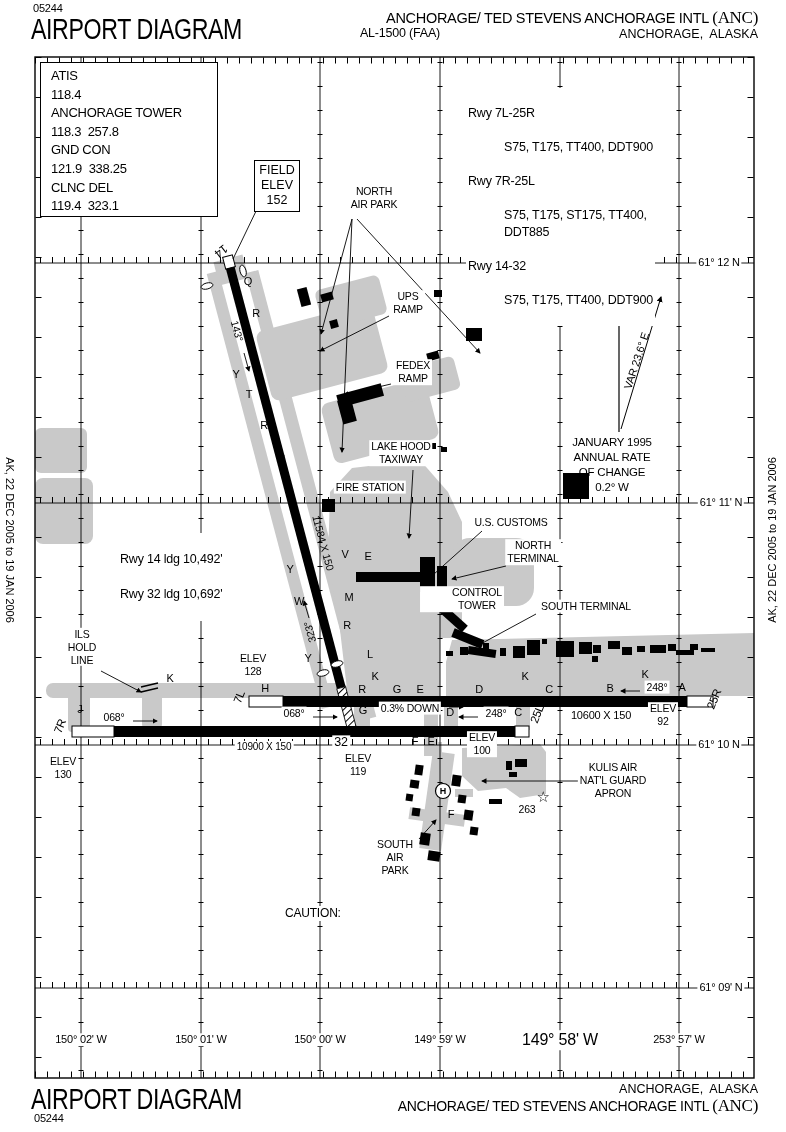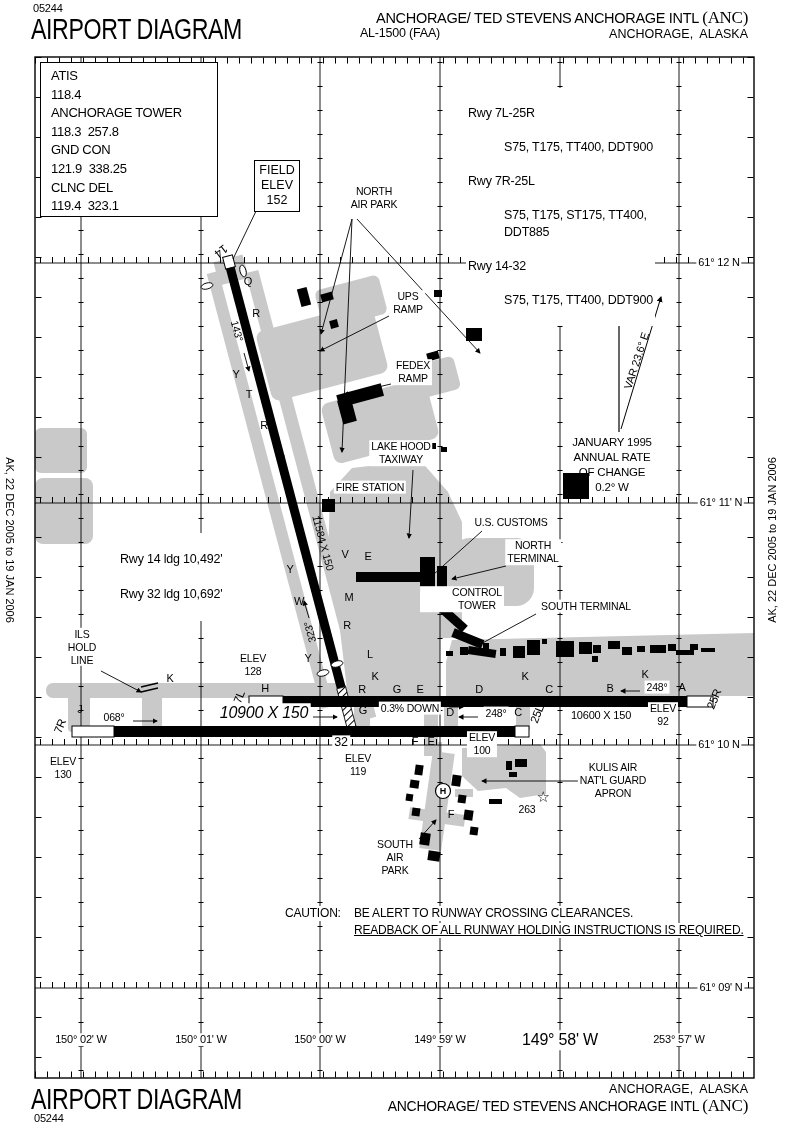--- a/index.html
+++ b/index.html
@@ -7,21 +7,21 @@
         font-family:"Liberation Sans",sans-serif;color:#000;}
   svg{position:absolute;left:0;top:0;}
   .lbl{position:absolute;transform:translate(-50%,-50%);text-align:center;
        font-size:10.5px;line-height:1.22;letter-spacing:-.2px;white-space:pre-line;}
   .bg{background:#fff;padding:0 2px;}
   .tl{position:absolute;font-size:10.5px;line-height:1.25;letter-spacing:-.2px;white-space:pre-line;}
   .twy{position:absolute;transform:translate(-50%,-50%);font-size:11px;letter-spacing:-.2px;}
   .bigtitle{display:inline-block;font-size:29px;letter-spacing:-.5px;
             transform:scaleX(.8);transform-origin:0 0;white-space:pre;}
   .serifcode{font-family:"Liberation Serif",serif;font-size:17px;}
-  .hdr-right{position:absolute;right:38px;text-align:center;}
+  .hdr-right{position:absolute;right:28px;text-align:center;}
   .box{position:absolute;border:1.3px solid #000;background:#fff;}
   .freq div{font-size:13px;line-height:18.6px;letter-spacing:-.3px;white-space:pre;}
   .u{text-decoration:underline;}
   .vert{position:absolute;font-size:11px;letter-spacing:0;white-space:pre;}
 </style>
 </head>
 <body>
 
 <div id="page">
 
@@ -295,38 +295,36 @@
   <div class="lbl" style="left:60px;top:726px;transform:translate(-50%,-50%) rotate(-68deg);font-size:11.5px;">7R</div>
   <div class="lbl" style="left:537px;top:714px;transform:translate(-50%,-50%) rotate(-68deg);font-size:11.5px;">25L</div>
   <div class="lbl" style="left:714px;top:699px;transform:translate(-50%,-50%) rotate(-68deg);font-size:11.5px;">25R</div>
   <div class="lbl" style="left:237px;top:331px;transform:translate(-50%,-50%) rotate(75deg);">143°</div>
   <div class="lbl" style="left:310px;top:632px;transform:translate(-50%,-50%) rotate(-105deg);">323°</div>
   <div class="lbl bg" style="left:114px;top:717px;">068°</div>
   <div class="lbl bg" style="left:294px;top:713px;">068°</div>
   <div class="lbl bg" style="left:657px;top:687px;">248°</div>
   <div class="lbl bg" style="left:496px;top:713px;">248°</div>
   <div class="lbl" style="left:323px;top:543px;transform:translate(-50%,-50%) rotate(75deg);">11584 X 150</div>
-  <div class="lbl bg" style="left:264px;top:713px;font-size:16px;font-style:italic;">10900 X 150</div>
+  <div class="lbl bg" style="left:264px;top:747px;font-size:10px;">10900 X 150</div>
   <div class="lbl bg" style="left:601px;top:716px;font-size:11px;">10600 X 150</div>
   <div class="lbl bg" style="left:410px;top:708px;">0.3% DOWN</div>
 
   <div class="lbl bg" style="left:719px;top:263px;font-size:11px;">61° 12 N</div>
   <div class="lbl bg" style="left:721px;top:503px;font-size:11px;">61° 11' N</div>
   <div class="lbl bg" style="left:719px;top:745px;font-size:11px;">61° 10 N</div>
   <div class="lbl bg" style="left:721px;top:988px;font-size:11px;">61° 09' N</div>
   <div class="lbl bg" style="left:81px;top:1040px;font-size:11px;">150° 02' W</div>
   <div class="lbl bg" style="left:201px;top:1040px;font-size:11px;">150° 01' W</div>
   <div class="lbl bg" style="left:320px;top:1040px;font-size:11px;">150° 00' W</div>
   <div class="lbl bg" style="left:440px;top:1040px;font-size:11px;">149° 59' W</div>
   <div class="lbl bg" style="left:560px;top:1040px;font-size:16px;">149° 58' W</div>
   <div class="lbl bg" style="left:679px;top:1040px;font-size:11px;">253° 57' W</div>
 
   <div class="tl bg" style="left:283px;top:906px;font-size:12px;">CAUTION:</div>
-  <div class="tl bg" style="left:352px;top:906px;font-size:12px;">BE ALERT TO RUNWAY CROSSING CLEARANCES.</div>
-  <div class="tl bg u" style="left:352px;top:923px;font-size:12px;">READBACK OF ALL RUNWAY HOLDING INSTRUCTIONS IS REQUIRED.</div>
 
   <div class="tl" style="left:31px;top:1081px;"><span class="bigtitle">AIRPORT DIAGRAM</span></div>
   <div class="tl" style="left:34px;top:1112px;font-size:11px;">05244</div>
   <div class="hdr-right" style="top:1082px;font-size:12.5px;white-space:pre;">ANCHORAGE,  ALASKA</div>
   <div class="hdr-right" style="top:1096px;font-size:14px;letter-spacing:-.3px;"><span>ANCHORAGE/ TED STEVENS ANCHORAGE INTL </span><span class="serifcode">(ANC)</span></div>
 
 <div class="twy" style="left: 248px; top: 281px;">Q</div>
     <div class="twy" style="left: 256px; top: 313px;">R</div>
     <div class="twy" style="left: 248px; top: 336px;">S</div>
     <div class="twy" style="left: 236px; top: 374px;">Y</div>

